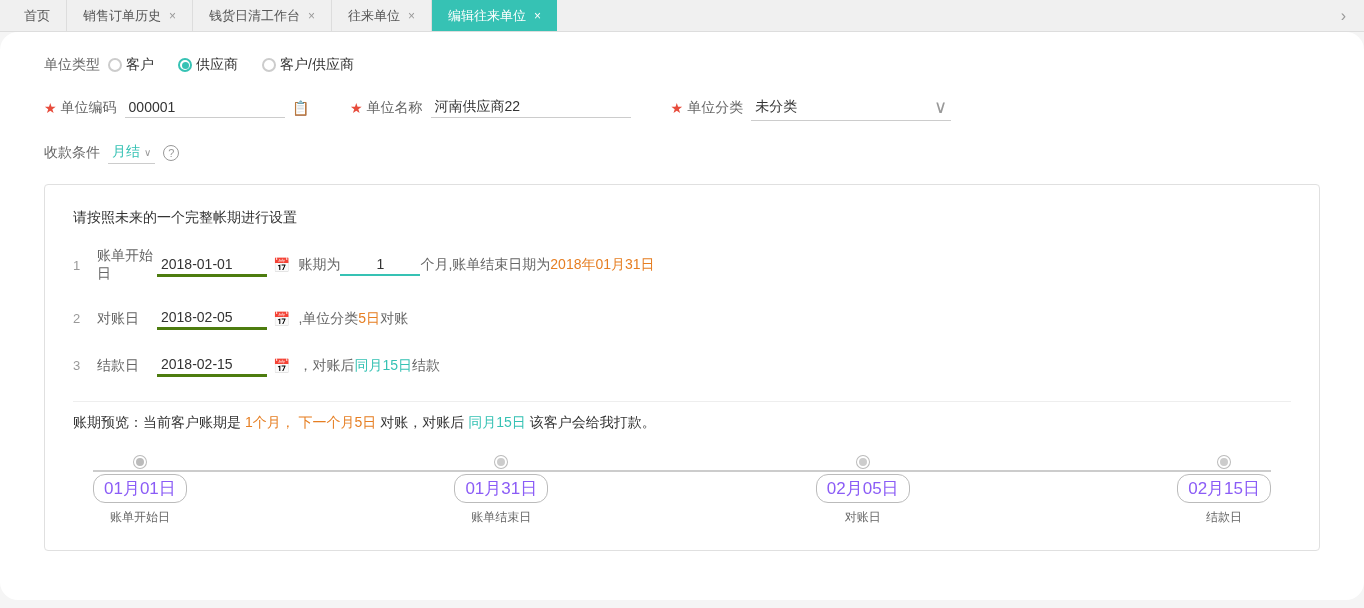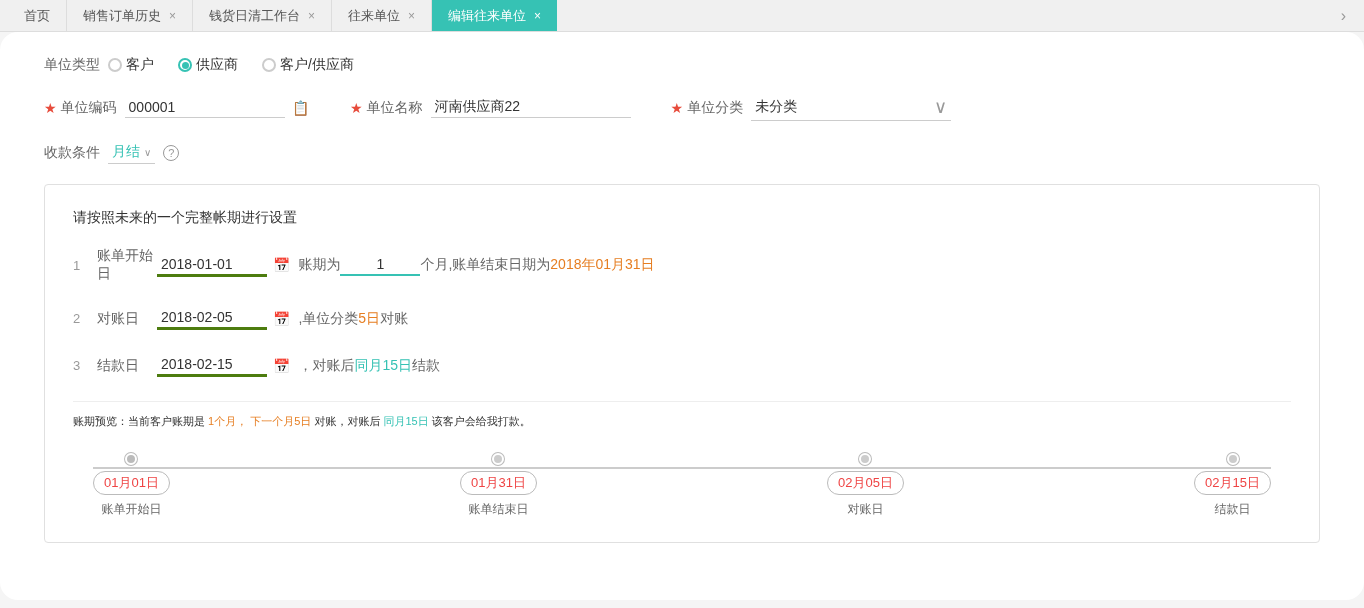--- a/index.html
+++ b/index.html
@@ -232,21 +232,21 @@
       padding: 2px 4px;
       font-size: 14px;
       color: #333;
       width: 80px;
       text-align: center;
     }
 
     
     .preview-text {
       color: #333;
-      font-size: 11px;
+      font-size: 14px;
       margin-bottom: 24px;
     }
 
     
     .timeline-container {
       position: relative;
       display: flex;
       align-items: center;
       padding: 0 20px;
       margin-top: 10px;
@@ -279,22 +279,22 @@
       border-radius: 50%;
       background: #ccc;
       border: 2px solid #fff;
       box-shadow: 0 0 0 1px #bbb;
     }
     .timeline-dot.start { background: #bbb; }
     .timeline-date-pill {
       border: 1px solid #bbb;
       border-radius: 12px;
       padding: 2px 10px;
-      font-size: 13px;
-      color: #ef4444;
+      font-size: 17px;
+      color: #8b5cf6;
       background: #fff;
       white-space: nowrap;
     }
     .timeline-label {
       font-size: 12px;
       color: #666;
       white-space: nowrap;
     }
 
     

